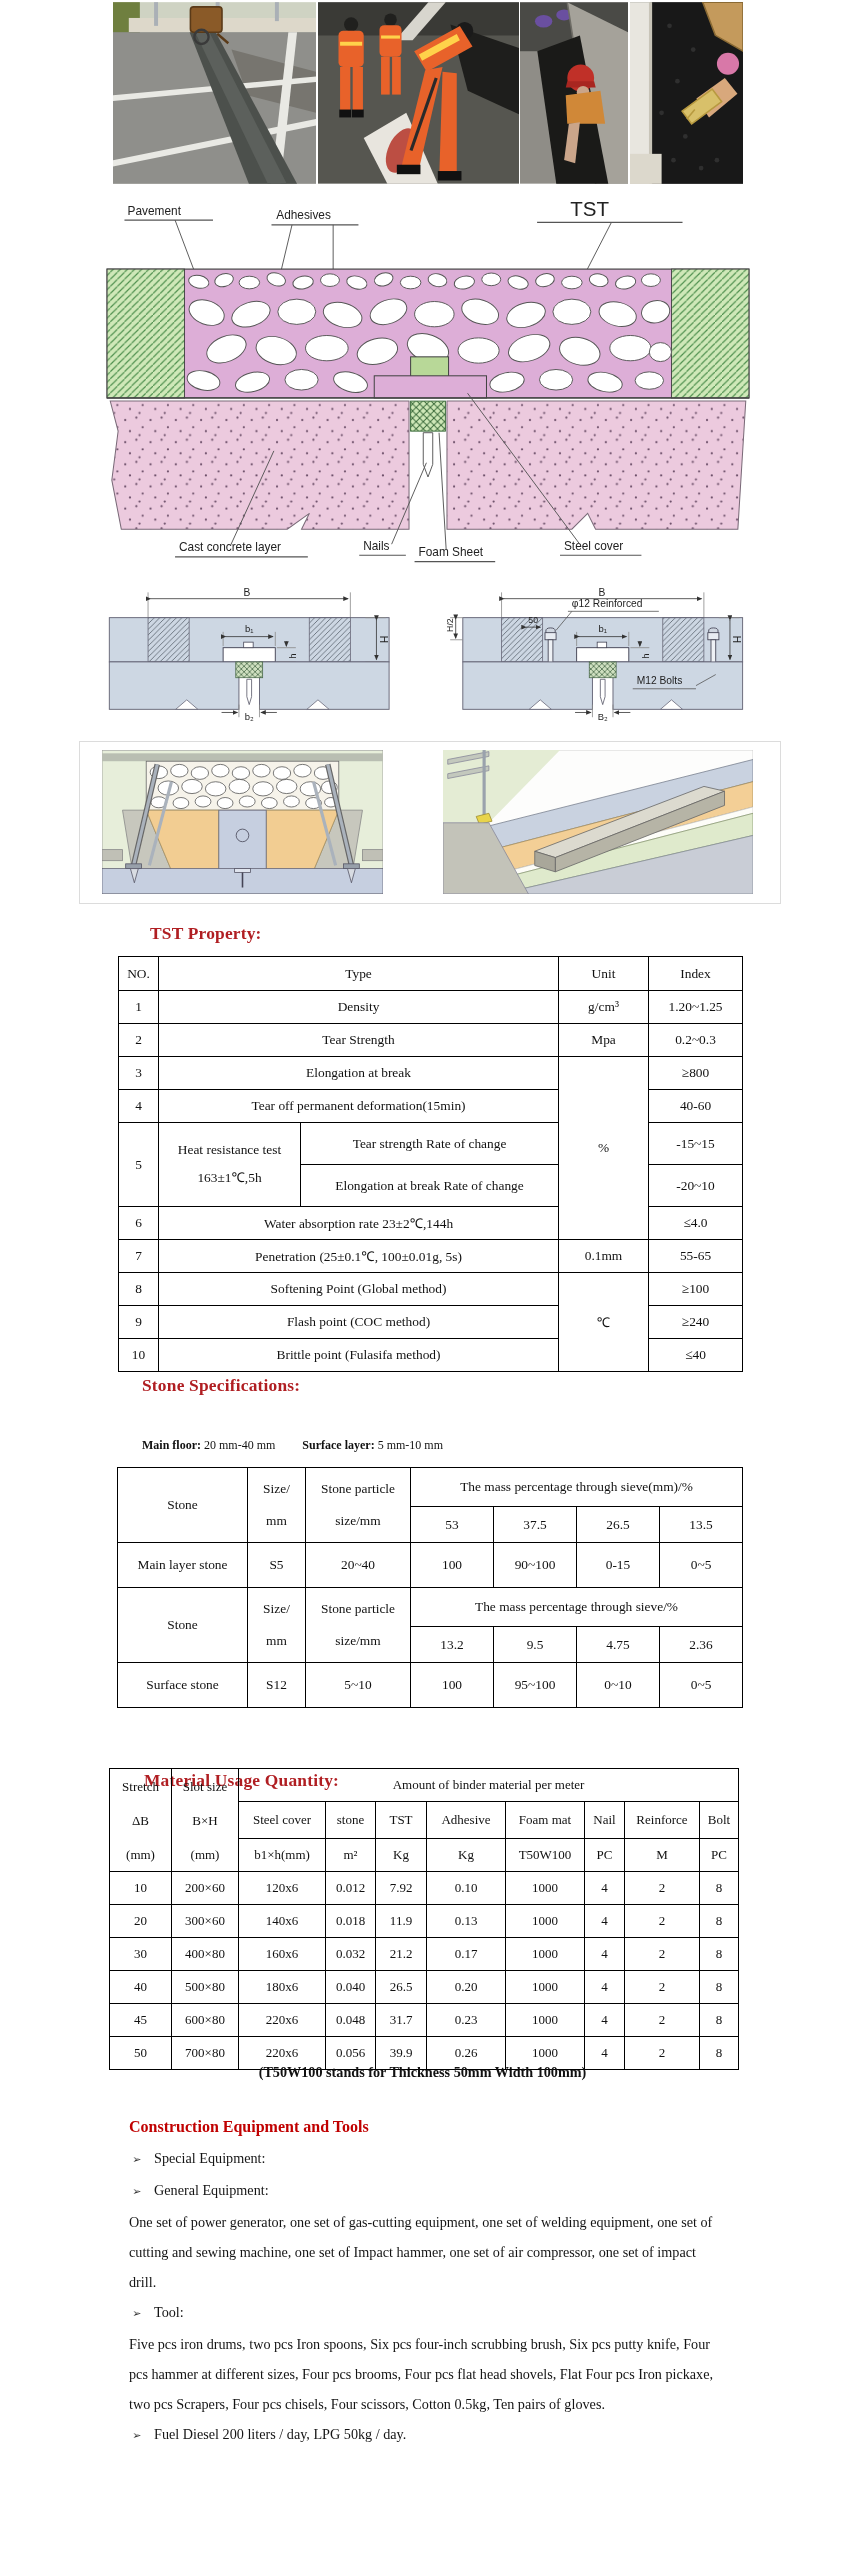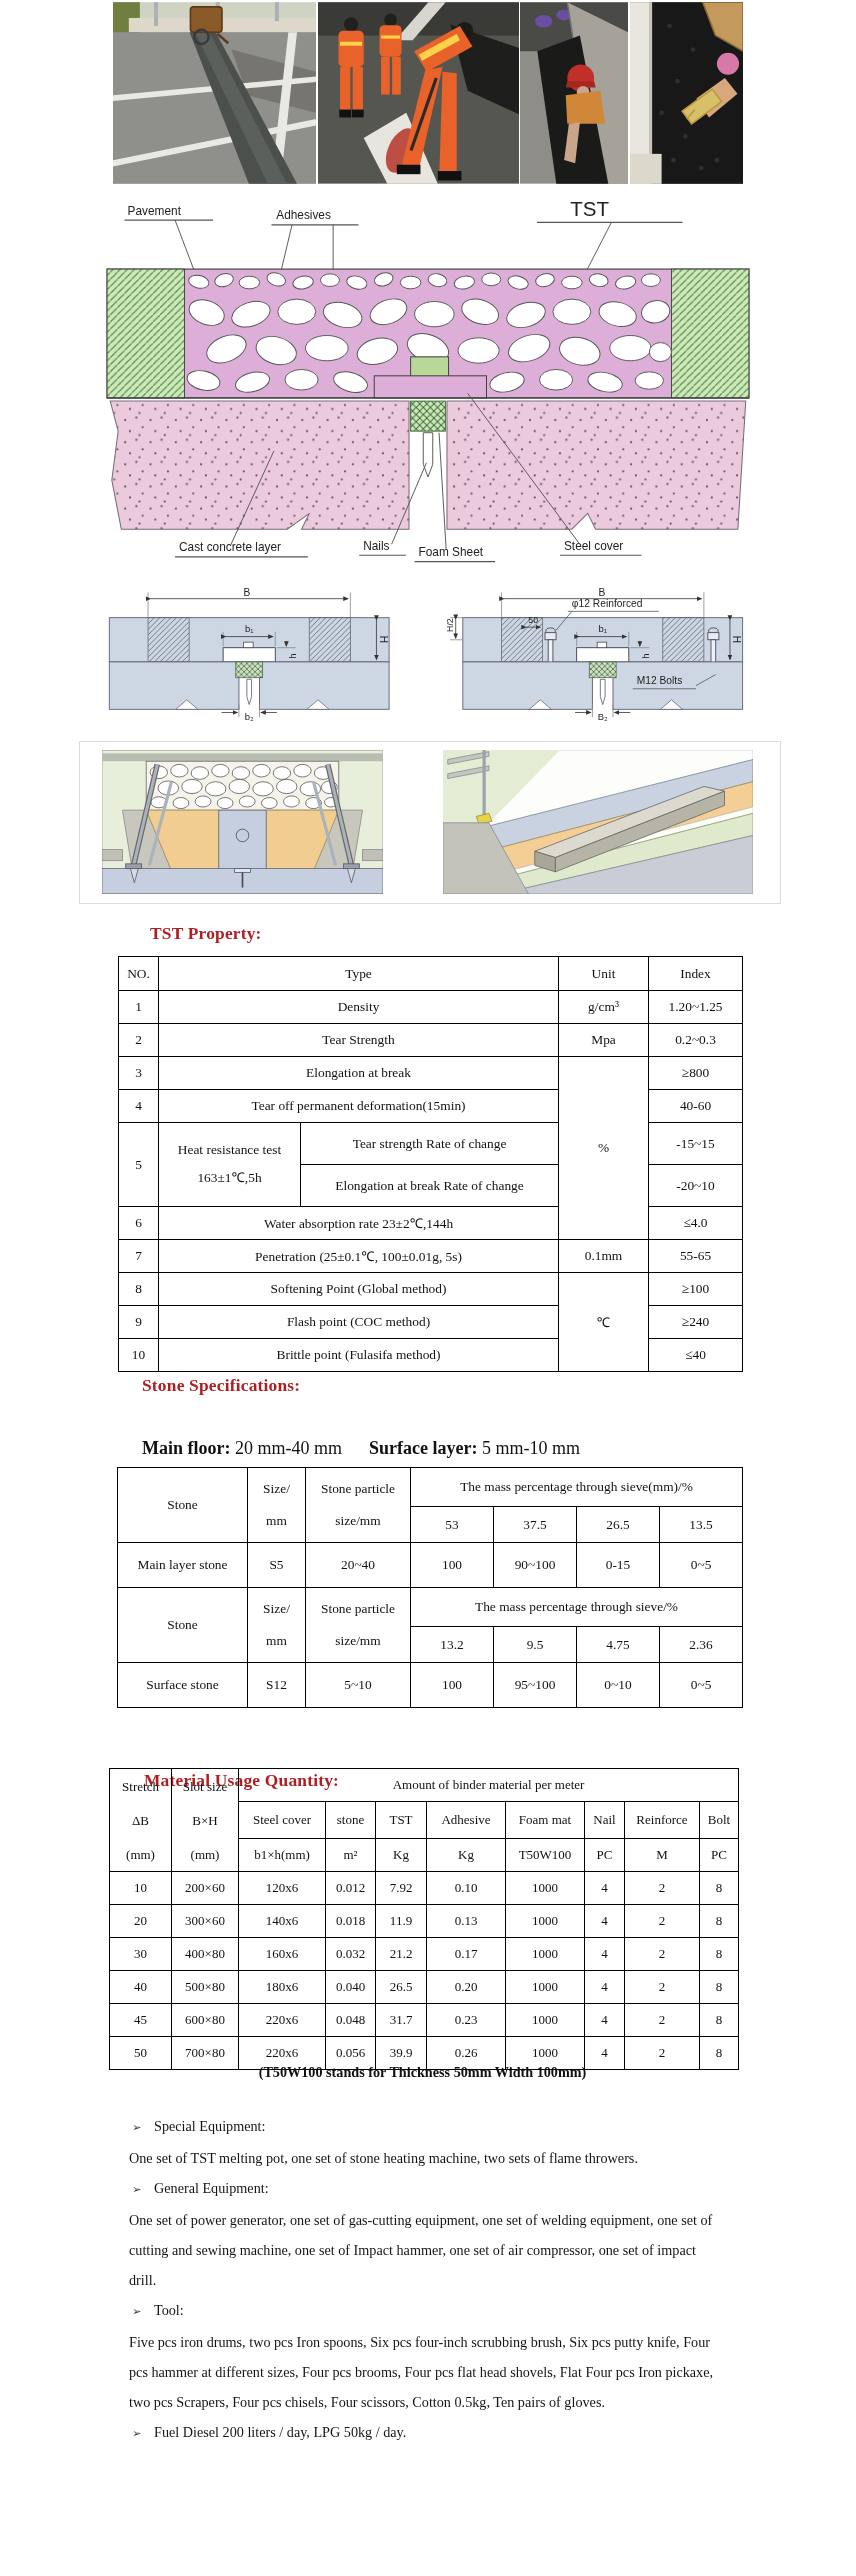--- a/index.html
+++ b/index.html
@@ -28,21 +28,21 @@
   .stone tr.sh2 td{height:35px;}
   .stone tr.sd td{height:44px;}
   .twoLine div:first-child{margin-bottom:16px;}
   .mat td{height:32px;font-size:13px;}
   .mat tr.h2 td{height:36px;}
   .stk{padding:0;}
   .stk div{height:33px;line-height:33px;}
   .stk div:nth-child(2){height:36px;line-height:36px;}
   .stk div:nth-child(3){height:32px;line-height:32px;}
 
-  .subline{position:absolute;font-size:18px;text-align:center;}
+  .subline{position:absolute;font-size:12px;text-align:center;}
   .subline b{font-weight:bold;}
   .footnote{position:absolute;font-weight:bold;font-size:14.2px;text-align:center;}
 
   
   .construction{position:absolute;width:586px;font-size:14.2px;line-height:30px;color:#141414;}
   .construction .line{white-space:nowrap;}
   .construction .b{font-family:"DejaVu Sans",sans-serif;font-size:11px;margin-right:12.6px;color:#333;}
   .construction .bullet{padding-left:3.2px;}
   .d3box{position:absolute;border:0.8px solid #dcdcdc;}
   svg text{font-family:"Liberation Sans",sans-serif;}
@@ -756,22 +756,22 @@
           <td>4</td>
           <td>2</td>
           <td>8</td>
     </tr>
   </tbody>
     </table>
 
   <div class="footnote" style="left:109px;top:2064px;width:627px;">(T50W100 stands for Thickness 50mm Width 100mm)</div>
 
   <div class="construction" style="left:129px;top:2111px;">
+    <div class="h-red2" style="position:static;line-height:32px;">Construction Equipment and Tools</div>
     <div class="line bullet"><span class="b">➢</span><span>Special Equipment:</span></div>
-    <div class="para">One set of TST melting pot, one set of stone heating machine, two sets of flame throwers.</div>
     <div class="line bullet"><span class="b">➢</span><span>General Equipment:</span></div>
     <div class="para">One set of power generator, one set of gas-cutting equipment, one set of welding equipment, one set of cutting and sewing machine, one set of Impact hammer, one set of air compressor, one set of impact drill.</div>
     <div class="line bullet"><span class="b">➢</span><span>Tool:</span></div>
     <div class="para">Five pcs iron drums, two pcs Iron spoons, Six pcs four-inch scrubbing brush, Six pcs putty knife, Four pcs hammer at different sizes, Four pcs brooms, Four pcs flat head shovels, Flat Four pcs Iron pickaxe, two pcs Scrapers, Four pcs chisels, Four scissors, Cotton 0.5kg, Ten pairs of gloves.</div>
     <div class="line bullet"><span class="b">➢</span><span>Fuel Diesel 200 liters / day, LPG 50kg / day.</span></div>
   </div>
 
 </div>
 
 

